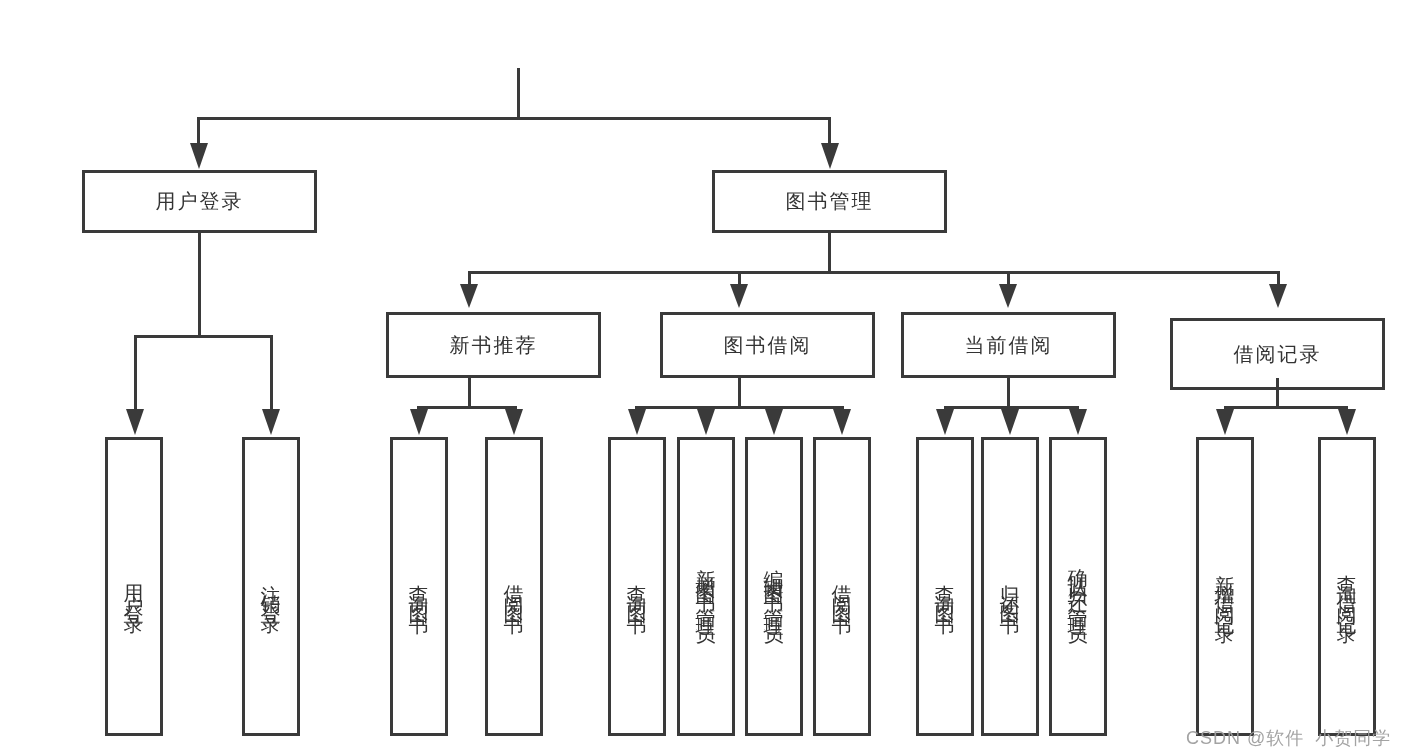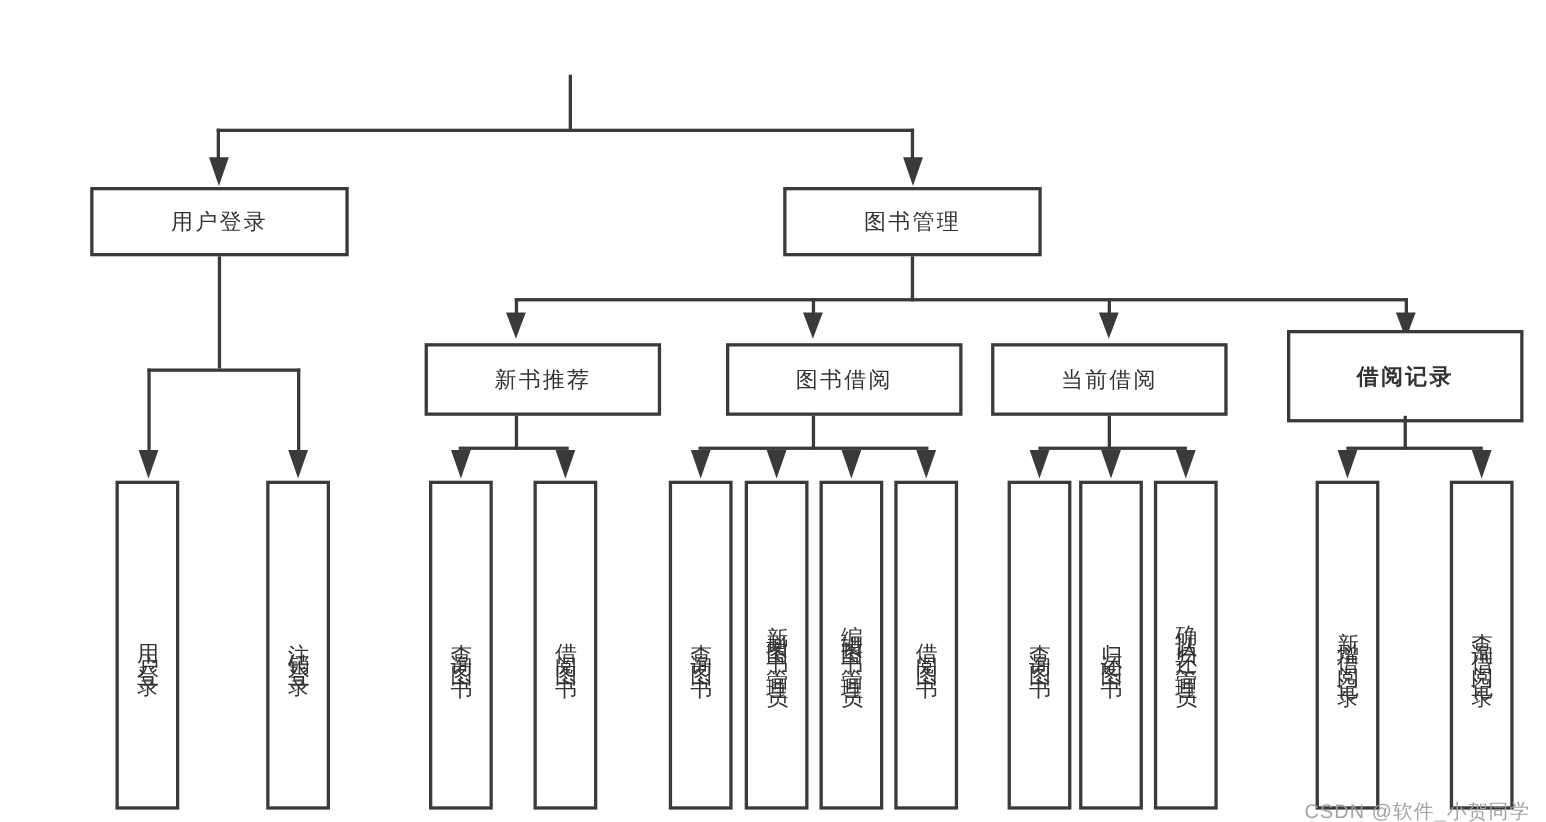--- a/index.html
+++ b/index.html
@@ -94,21 +94,21 @@
 
   <div class="box" style="left:362px; top:312px; width:215px; height:66px;margin-left:24px;">
     <span>新书推荐</span>
   </div>
   <div class="box" style="left:632px; top:312px; width:215px; height:66px;margin-left:28px;">
     <span>图书借阅</span>
   </div>
   <div class="box" style="left:901px; top:312px; width:215px; height:66px;">
     <span>当前借阅</span>
   </div>
-  <div class="box" style="left:1170px; top:300px; width:215px; height:84px;font-weight:bold;">
+  <div class="box" style="left:1170px; top:318px; width:215px; height:72px;">
     <span>借阅记录</span>
   </div>
 
   <div class="vline" style="left:468px; top:378px; height:31px;"></div>
   <div class="hline" style="left:417px; top:406px; width:100px;"></div>
   <div class="arrow" style="left:410px; top:409px;"></div>
   <div class="arrow" style="left:505px; top:409px;"></div>
 
   <div class="vline" style="left:738px; top:378px; height:31px;"></div>
   <div class="hline" style="left:635px; top:406px; width:209px;"></div>

